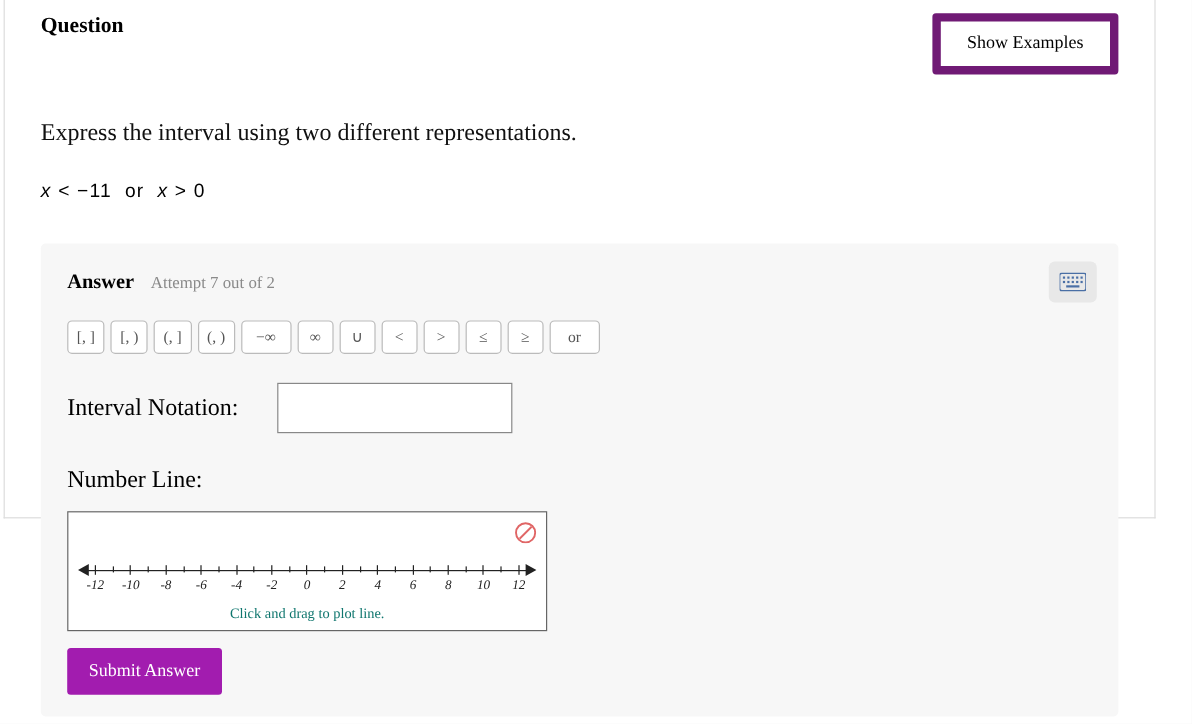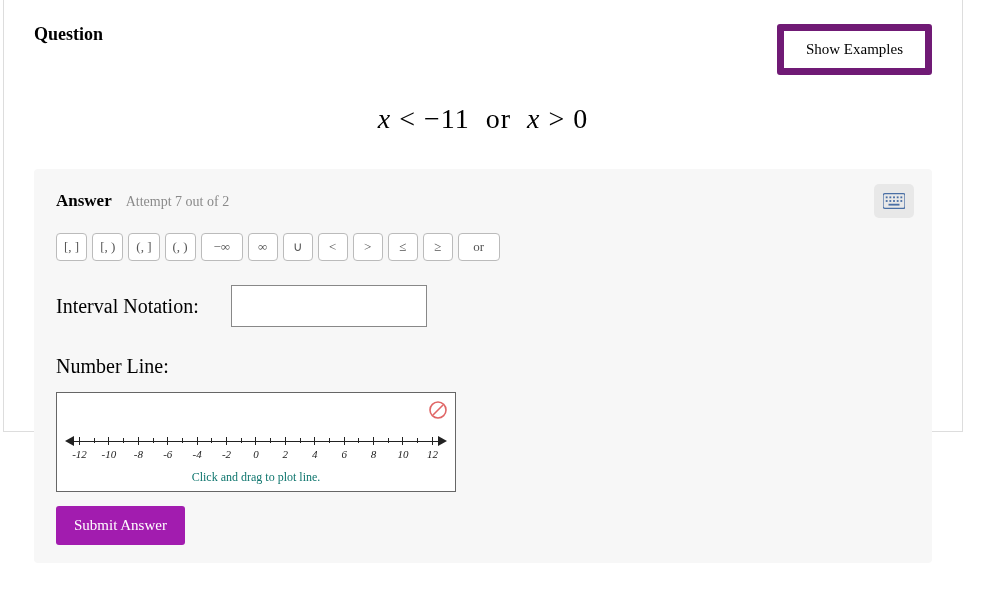--- a/index.html
+++ b/index.html
@@ -1,22 +1,22 @@
 <!DOCTYPE html>
 <html><head>
   <meta charset="utf-8">
   <style>
     * { box-sizing: border-box; margin: 0; padding: 0; }
     body { font-family: Georgia, 'Times New Roman', serif; background: #fff; padding: 0; width: 993px; height: 603px; overflow: hidden; }
-    .outer { border-left: 1px solid #ddd; border-right: 1px solid #ddd; border-bottom: 1px solid #ddd; margin: 0 30px 0 3px; padding: 16px 30px 20px 30px; height: 432px; }
+    .outer { border-left: 1px solid #ddd; border-right: 1px solid #ddd; border-bottom: 1px solid #ddd; margin: 0 30px 0 3px; padding: 3px 30px 20px 30px; height: 432px; }
     .header { display: flex; justify-content: space-between; align-items: flex-start; padding-top: 8px; }
     .question-title { font-weight: bold; font-size: 18px; color: #000; }
     .show-examples { border: 7px solid #701a75; background: #fff; padding: 10px 22px; font-size: 15px; font-family: Georgia, serif; border-radius: 3px; cursor: pointer; }
     .prompt { font-size: 20px; color: #111; margin-top: 38px; }
-    .math-expr { font-size: 28px; font-style: italic; text-align: center; margin-top: 28px; font-family: Liberation Serif, serif; letter-spacing: 1px; }
+    .math-expr { font-size: 16px; font-style: italic; margin-top: 28px; font-family: Liberation Sans, sans-serif; letter-spacing: 1px; }
     .math-expr .op { font-style: normal; }
     .answer-area { background: #f7f7f7; border-radius: 4px; margin-top: 34px; padding: 22px 22px 18px 22px; position: relative; }
     .answer-header { display: flex; align-items: baseline; gap: 14px; }
     .answer-label { font-weight: bold; font-size: 17px; }
     .attempt { color: #8a8a8a; font-size: 14px; }
     .keyboard-icon { position: absolute; top: 15px; right: 18px; width: 40px; height: 34px; display: flex; align-items: center; justify-content: center; background: #e8e8e8; border-radius: 5px; cursor: pointer; }
     .keyboard-icon svg { width: 22px; height: 16px; fill: #4a6fa5; }
     .symbol-row { display: flex; gap: 5px; margin-top: 22px; flex-wrap: wrap; }
     .sym-btn { border: 1px solid #bbb; background: #fff; border-radius: 4px; min-width: 30px; height: 28px; padding: 0 7px; font-size: 13px; font-family: Georgia, serif; cursor: pointer; display: flex; align-items: center; justify-content: center; color: #555; }
     .sym-btn.wide { min-width: 42px; }
@@ -39,20 +39,21 @@
   </style>
 </head>
 <body>
 
 <div class="outer">
   <div class="header">
     <div class="question-title">Question</div>
     <button class="show-examples">Show Examples</button>
   </div>
 
+  <div class="prompt">Express the interval using two different representations.</div>
 
   <div class="math-expr">
     <span>x</span>
     <span class="op">&lt;</span>
     <span class="op">−11</span>
     &nbsp;<span class="op">or</span>&nbsp;
     <span>x</span>
     <span class="op">&gt;</span>
     <span class="op">0</span>
   </div>

